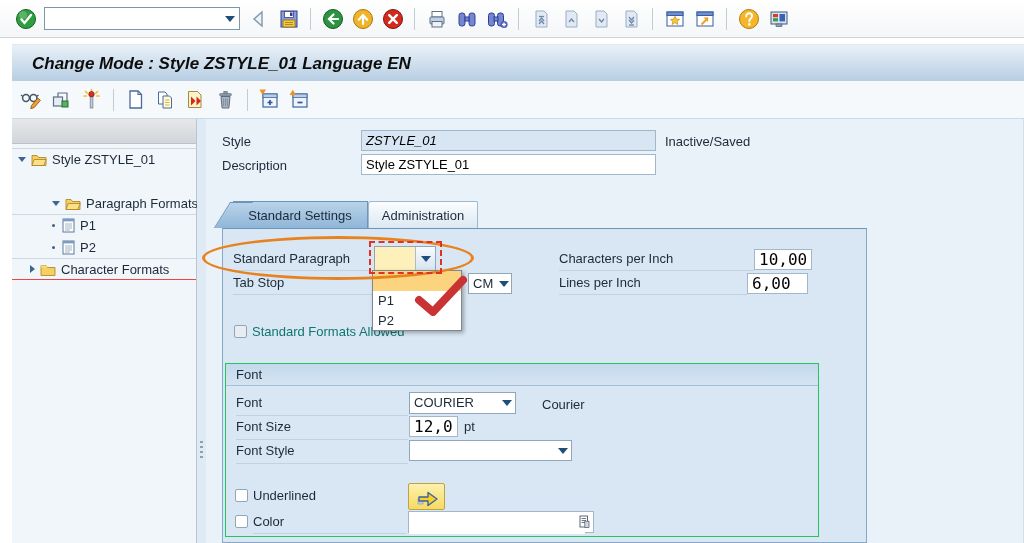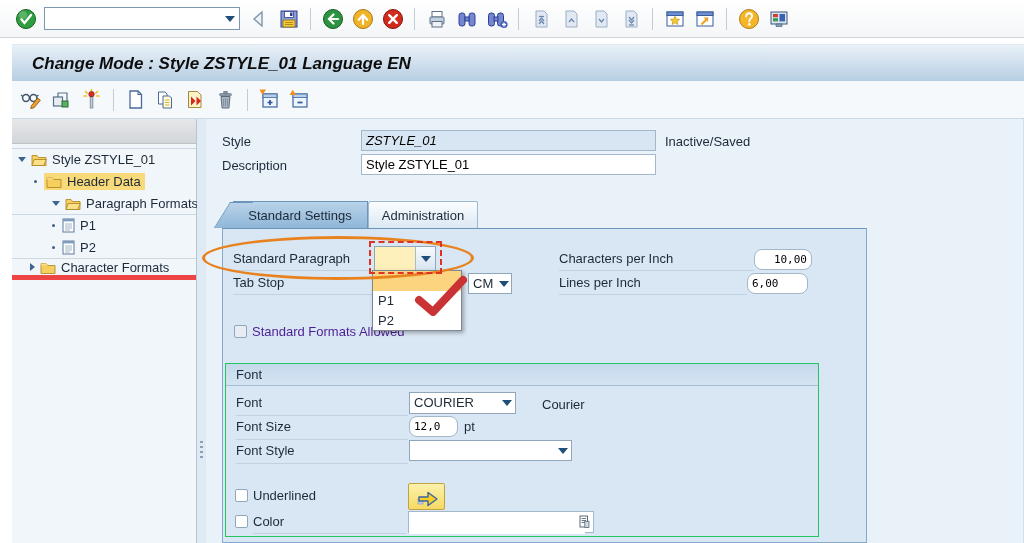--- a/index.html
+++ b/index.html
@@ -28,59 +28,59 @@
               border-bottom:1px solid #ccd9e4;display:flex;align-items:center;padding-left:8px;box-sizing:border-box;gap:7px;}
   .apptoolbar .tico svg{width:23px;height:23px;}
 
   
   .tree{position:absolute;left:12px;top:119px;width:185px;height:424px;background:#f1f6fb;
         border-right:1px solid #b7c6d4;box-sizing:border-box;}
   .tree-head{position:absolute;left:0;top:0;width:100%;height:24px;background:linear-gradient(#e6e8ea,#d2d5d9);
              border-bottom:1px solid #bcc2c8;}
   .trow{position:absolute;left:0;width:100%;height:22px;display:flex;align-items:center;box-sizing:border-box;white-space:nowrap;}
   .sep-top{border-top:1px solid #ccd8e4;}
-  .sep-bot{border-bottom:5px solid #ef4444;}
+  .sep-bot{border-bottom:1px solid #ef4444;}
   .exp-d{width:0;height:0;border-left:4px solid transparent;border-right:4px solid transparent;border-top:5px solid #3c6690;flex:0 0 auto;}
   .exp-r{width:0;height:0;border-top:4px solid transparent;border-bottom:4px solid transparent;border-left:5px solid #3c6690;flex:0 0 auto;}
   .bullet{width:3px;height:3px;border-radius:50%;background:#40607f;flex:0 0 auto;}
   .tlabel{margin-left:5px;}
   .hl{background:#f8da7a;display:flex;align-items:center;padding:1px 4px 1px 2px;}
   .ticon{flex:0 0 auto;display:flex;}
 
   .splitter{position:absolute;left:197px;top:119px;width:9px;height:424px;background:#e0eaf4;}
   .grip{position:absolute;left:3px;top:322px;width:3px;height:20px;
         background:repeating-linear-gradient(#8aa0b8 0 2px,transparent 2px 5px);}
 
   .content{position:absolute;left:206px;top:119px;width:818px;height:424px;background:#e9f1f9;border-right:1px solid #d3dfea;box-sizing:border-box;}
 
   .lbl{position:absolute;font-size:13px;white-space:nowrap;}
   .cellu{border-bottom:1px solid #bfd2e2;}
   .field{position:absolute;box-sizing:border-box;background:#fff;border:1px solid #a2b7c9;height:21px;
          font:13px "Liberation Sans",sans-serif;padding:1px 4px;outline:none;}
   .ro{background:#d8e6f3;}
-  .mono{font-family:"DejaVu Sans Mono",monospace;font-size:11px;border-radius:8px;}
+  .mono{font-family:"DejaVu Sans Mono",monospace;font-size:16px;}
   .tr{text-align:right;}
 
   .combo{position:absolute;display:flex;box-sizing:border-box;border:1px solid #8fa6bb;background:#fff;}
   .combo .val{flex:1;padding:2px 4px;font-size:13px;overflow:hidden;white-space:nowrap;}
   .combo .btn{width:19px;background:linear-gradient(#f7fbfe,#d7e4f0);border-left:1px solid #a9bccd;
               display:flex;align-items:center;justify-content:center;cursor:pointer;}
   .combo.yellow .val{background:#fdf0bb;}
 
   
   .tab{position:absolute;height:27px;box-sizing:border-box;display:flex;align-items:center;justify-content:center;font-size:13px;}
   .tab-active{background:linear-gradient(#b9d3e9,#8fb6d8);border-top:1px solid #6d94ba;border-right:1px solid #6d94ba;z-index:2;}
   .tab-active::before{content:'';position:absolute;left:-11px;top:0;bottom:0;width:22px;
         background:linear-gradient(#b9d3e9,#8fb6d8);transform:skewX(-32deg);border-top:1px solid #6d94ba;border-left:1px solid #6d94ba;}
   .tab-inactive{background:linear-gradient(#fbfdfe,#dbe8f3);border:1px solid #9db8d2;border-bottom:none;border-top-left-radius:3px;border-top-right-radius:2px;z-index:1;}
   .panel{position:absolute;left:16px;top:109px;width:645px;height:315px;background:#d9e7f4;
          border:1px solid #87a9c6;border-top-color:#6d94ba;box-sizing:border-box;z-index:1;}
 
   .cb{position:absolute;width:13px;height:13px;background:#fff;border:1px solid #92a6ba;border-radius:2px;box-sizing:border-box;}
-  .dim{color:#4c1d95;}
+  .dim{color:#0f766e;}
 
   .group{position:absolute;left:2px;top:134px;width:594px;height:174px;border:1px solid #22c55e;box-sizing:border-box;}
   .group-head{position:absolute;left:0;top:0;width:100%;height:22px;background:linear-gradient(#c4d9ec,#d5e4f2);
               border-bottom:1px solid #a4c0d8;box-sizing:border-box;display:flex;align-items:center;}
   .group-head .t{margin-left:10px;}
 
   .arrow-btn{position:absolute;width:35px;height:25px;background:linear-gradient(#fdf2ad,#f5da63);
              border:1px solid #c0a245;border-radius:2px;display:flex;align-items:center;justify-content:center;cursor:pointer;}
 
   
@@ -314,32 +314,20 @@
       <div class="exp-d"></div>
       <span class="ticon" style="margin-left:5px;">
         <svg width="16" height="13" viewBox="0 0 16 13">
             <path d="M1 2.5h5l1.5 2H15v8H1z" fill="#f7cf5e" stroke="#a8821e" stroke-width=".8"></path>
             <path d="M1 12.5l2.2-6h12l-2.4 6z" fill="#fbe08a" stroke="#a8821e" stroke-width=".8"></path>
           </svg>
       </span>
       <span class="tlabel">Style ZSTYLE_01</span>
     </div>
 
-    <div class="trow" style="top:51px;padding-left:22px;">
-      <div class="bullet"></div>
-      <span class="hl" style="margin-left:7px;">
-        <span class="ticon">
-          <svg width="16" height="13" viewBox="0 0 16 13">
-              <path d="M1 2.5h5l1.5 2H15v8H1z" fill="#f7cf5e" stroke="#a8821e" stroke-width=".8"></path>
-              <path d="M1 2.5h5l1.5 2H1z" fill="#f9dd85"></path>
-            </svg>
-        </span>
-        <span class="tlabel">Header Data</span>
-      </span>
-    </div>
 
     <div class="trow" style="top:73px;padding-left:18px;margin-left:22px;">
       <div class="exp-d"></div>
       <span class="ticon" style="margin-left:5px;">
         <svg width="16" height="13" viewBox="0 0 16 13">
             <path d="M1 2.5h5l1.5 2H15v8H1z" fill="#f7cf5e" stroke="#a8821e" stroke-width=".8"></path>
             <path d="M1 12.5l2.2-6h12l-2.4 6z" fill="#fbe08a" stroke="#a8821e" stroke-width=".8"></path>
           </svg>
       </span>
       <span class="tlabel">Paragraph Formats</span>

